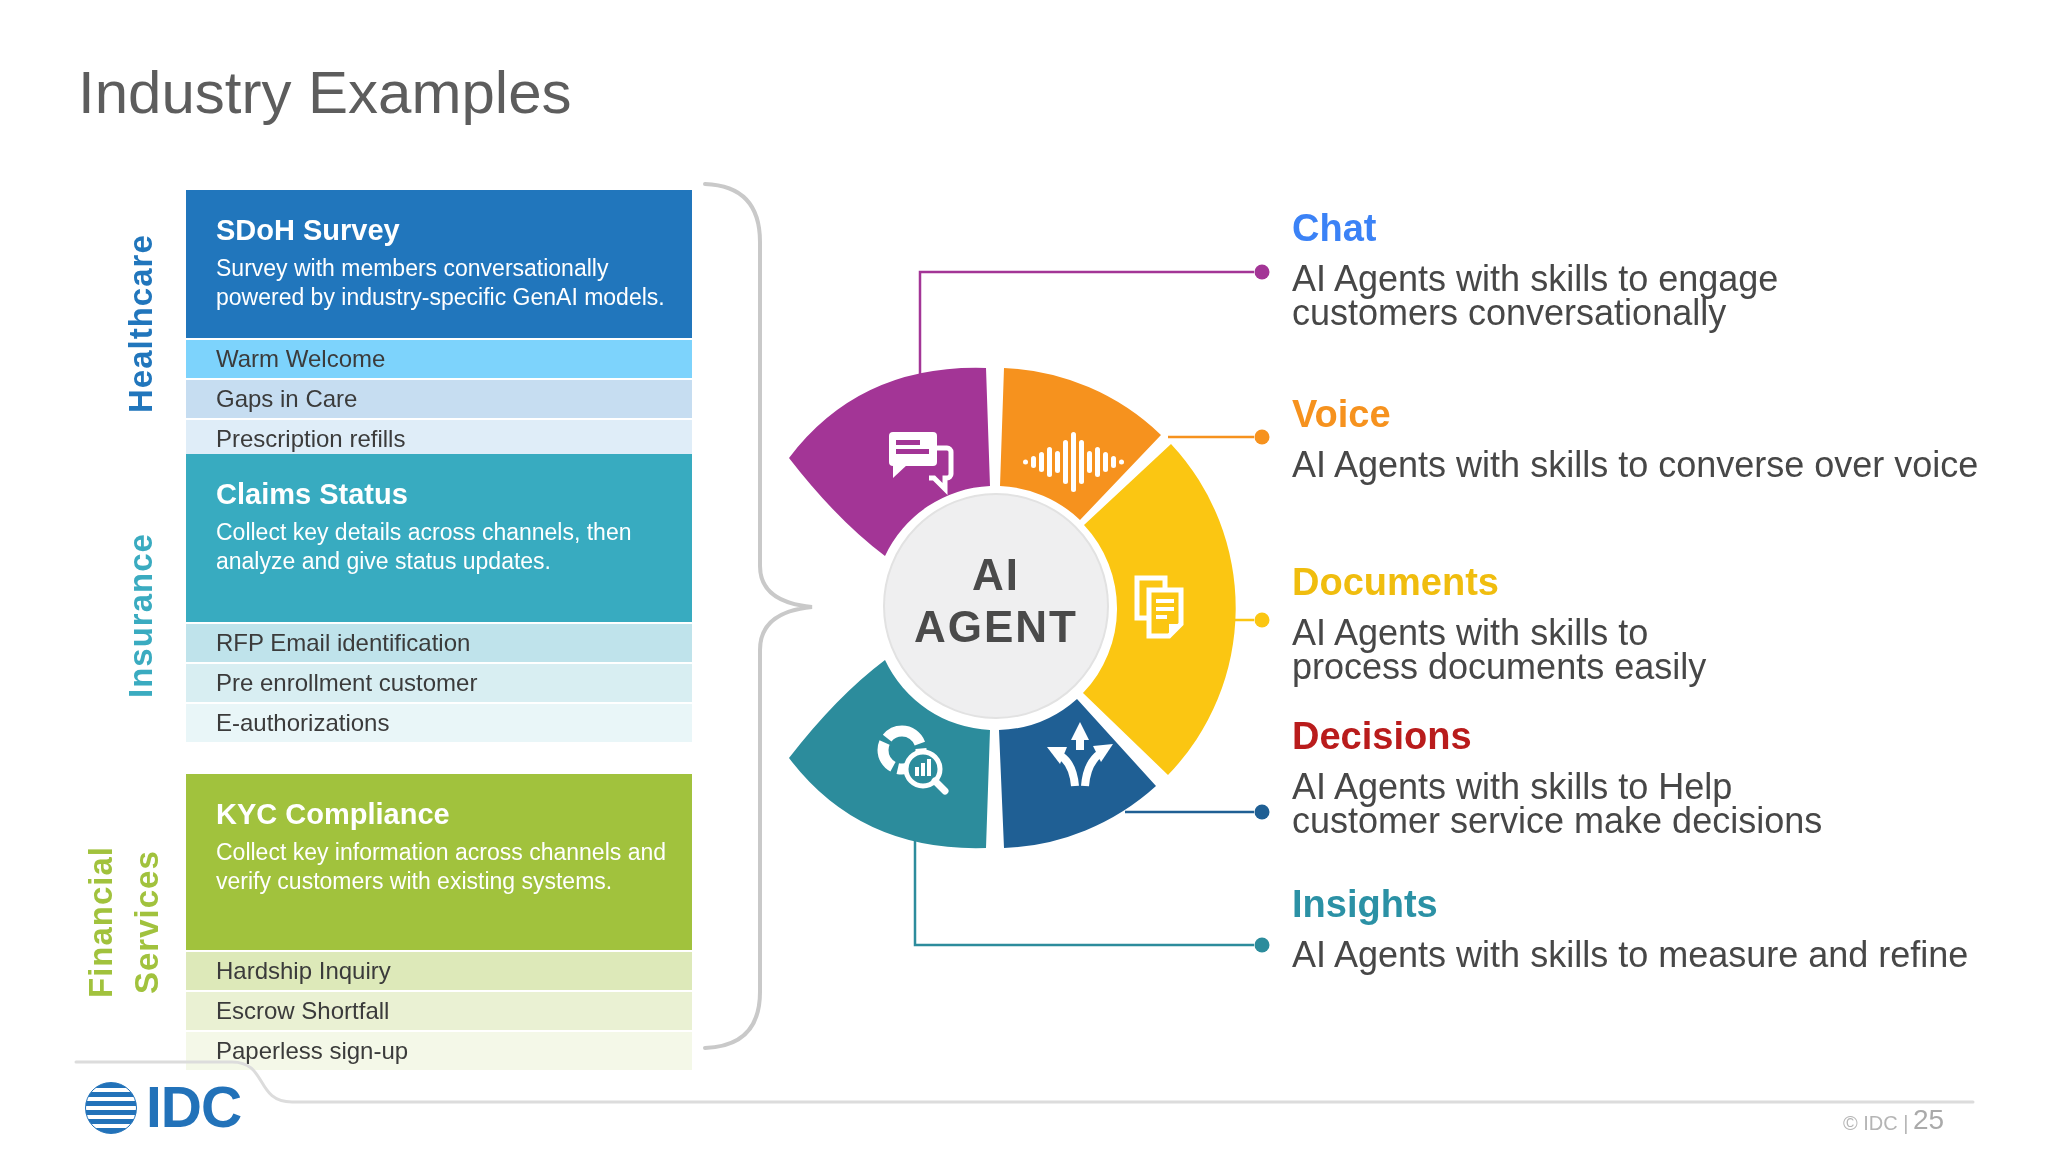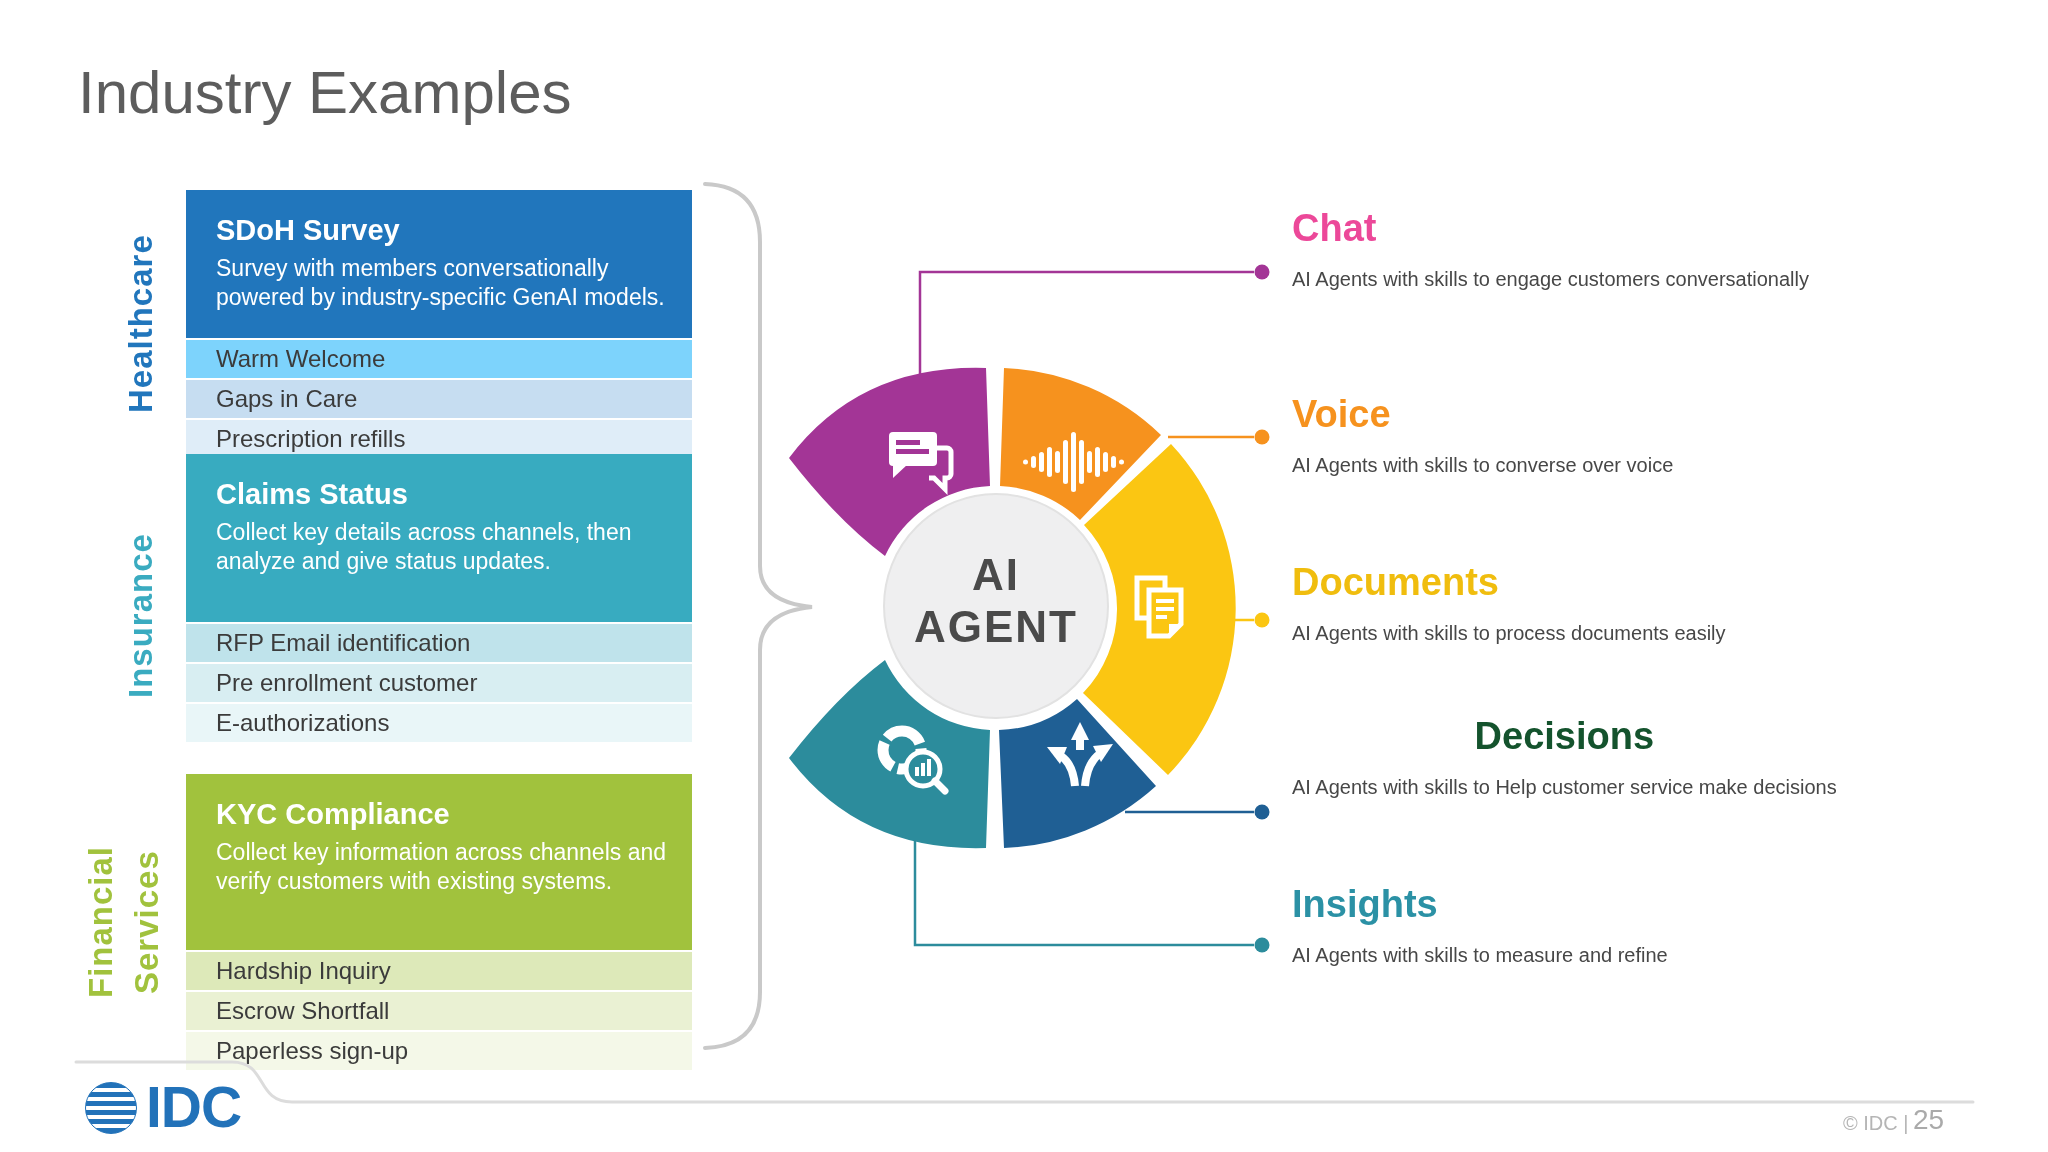--- a/index.html
+++ b/index.html
@@ -24,25 +24,25 @@
   .vlabel{position:absolute;writing-mode:vertical-rl;transform:rotate(180deg);
           font-weight:700;font-size:33px;letter-spacing:1px;display:flex;
           align-items:center;justify-content:center;text-align:center;}
   #vl-hc{left:118px;top:190px;height:268px;width:46px;color:#2176bc;}
   #vl-ins{left:118px;top:472px;height:288px;width:46px;color:#3aabc0;}
   #vl-fin{left:76px;top:774px;height:296px;width:96px;color:#a1c23d;line-height:46px;}
 
   
   .cap{position:absolute;left:1292px;}
   .cap .t{font-size:38px;font-weight:700;margin:0;line-height:44px;}
-  .cap .d{font-size:20px;line-height:34px;color:#474747;margin:12px 0 0 0;}
-  #cap-chat{top:206px;}  #cap-chat .t{color:#ec4899;} #cap-chat .d{max-width:600px;}
+  .cap .d{font-size:36px;line-height:34px;color:#474747;margin:12px 0 0 0;}
+  #cap-chat{top:206px;}  #cap-chat .t{color:#3b82f6;} #cap-chat .d{max-width:600px;}
   #cap-voice{top:392px;} #cap-voice .t{color:#f6921e;} #cap-voice .d{max-width:700px;}
   #cap-docs{top:560px;}  #cap-docs .t{color:#f0bd0e;} #cap-docs .d{max-width:450px;}
-  #cap-dec{top:714px;}   #cap-dec .t{color:#14532d;text-align:center;}  #cap-dec .d{max-width:545px;}
+  #cap-dec{top:714px;}   #cap-dec .t{color:#b91c1c;}  #cap-dec .d{max-width:545px;}
   #cap-ins{top:882px;}   #cap-ins .t{color:#2b91a5;}  #cap-ins .d{max-width:700px;}
 
   .overlay{position:absolute;left:0;top:0;}
 
   
   .idc-globe{position:absolute;left:85px;top:1082px;width:52px;height:52px;border-radius:50%;
              background:repeating-linear-gradient(#2272b9 0 5px,#ffffff 5px 9px);
              border:1px solid #2272b9;box-sizing:border-box;}
   .idc-text{position:absolute;left:146px;top:1074px;font-size:57px;font-weight:700;color:#2272b9;letter-spacing:-1px;}
   .copyright{position:absolute;left:1843px;top:1112px;font-size:20px;color:#b5b5b5;}

